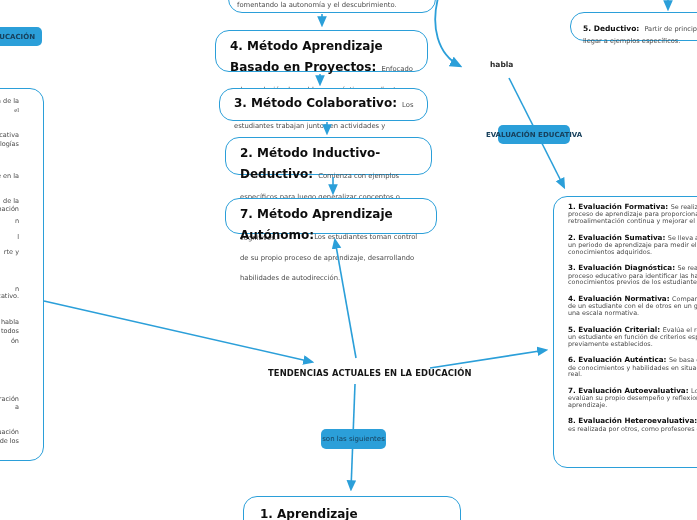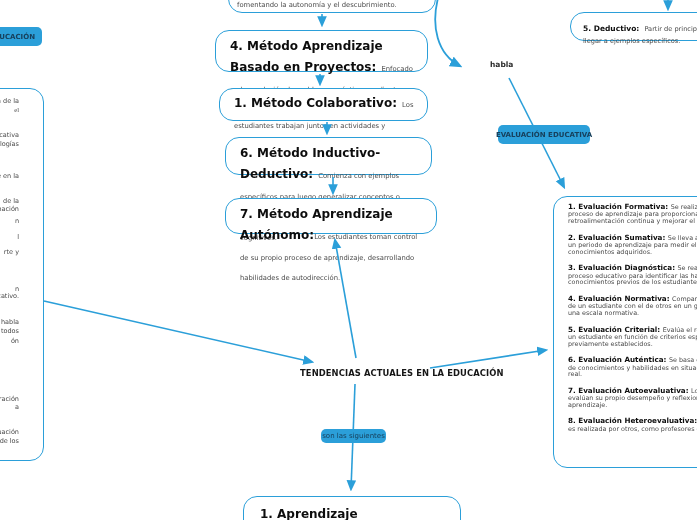--- a/index.html
+++ b/index.html
@@ -30,21 +30,21 @@
   
   .frag{position:absolute;right:24px;font-size:6.5px;white-space:nowrap;color:#4a4a4a;}
   
   #evaluacion-box{padding:6px 8px 0 14px;overflow:hidden;}
   .eval-item{margin-bottom:8.6px;}
   .eval-head{font-size:7.2px;font-weight:700;color:#0d0d0d;line-height:1.15;white-space:nowrap;}
   .eval-lead{font-size:6.4px;font-weight:400;color:#4a4a4a;}
   .eval-line{font-size:6.4px;line-height:1.07;white-space:nowrap;color:#4a4a4a;}
   #central-title{
     position:absolute;left:268px;top:368px;white-space:nowrap;
-    font-size:8.4px;font-weight:700;color:#161616;letter-spacing:.1px;margin-left:32px;
+    font-size:8.4px;font-weight:700;color:#161616;letter-spacing:.1px;
   }
   #habla-label{position:absolute;left:490px;top:60px;font-size:7.5px;font-weight:700;color:#2b2b2b;}
 </style>
 </head>
 <body>
 
 <div class="node" id="left-box" style="left:-220px;top:88px;width:264px;height:373px;">
     <div class="frag" style="top: 8px;">n de la</div>
     <div class="frag" style="top: 17px; font-family: Liberation Serif, serif;">el</div>
     <div class="frag" style="top: 42px;">ducativa</div>
@@ -69,26 +69,26 @@
 <div class="node" style="left:228px;top:-30px;width:208px;height:43px;">
   <div class="method-body" style="position:absolute;left:8px;top:30px;white-space:nowrap;">fomentando la autonomía y el descubrimiento.</div>
 </div>
 
 <div class="node" style="left:215px;top:30px;width:213px;height:42px;padding:4px 9px 0 14px;">
   <p class="method-par"><span class="method-title">4. Método Aprendizaje Basado en Proyectos:</span>
   <span class="method-body">Enfocado en la resolución de problemas prácticos mediante proyectos que integran diversas habilidades.</span></p>
 </div>
 
 <div class="node" style="left:219px;top:88px;width:209px;height:33px;padding:3px 9px 0 14px;">
-  <p class="method-par"><span class="method-title">1. Método Colaborativo:</span>
+  <p class="method-par"><span class="method-title">3. Método Colaborativo:</span>
   <span class="method-body">Los estudiantes trabajan juntos en actividades y proyectos, promoviendo el trabajo en equipo y el intercambio de ideas.</span></p>
 </div>
 
 <div class="node" style="left:225px;top:137px;width:207px;height:38px;padding:4px 9px 0 14px;">
-  <p class="method-par"><span class="method-title">6. Método Inductivo-Deductivo:</span>
+  <p class="method-par"><span class="method-title">2. Método Inductivo-Deductivo:</span>
   <span class="method-body">Comienza con ejemplos específicos para luego generalizar conceptos o viceversa, adaptándose a diferentes estilos cognitivos.</span></p>
 </div>
 
 <div class="node" style="left:225px;top:198px;width:212px;height:36px;padding:4px 9px 0 14px;">
   <p class="method-par"><span class="method-title">7. Método Aprendizaje Autónomo:</span><span class="method-body">Los estudiantes toman control de su propio proceso de aprendizaje, desarrollando habilidades de autodirección.</span></p>
 </div>
 
 <div class="node" style="left:570px;top:12px;width:200px;height:29px;padding:3px 6px 0 12px;">
   <div style="white-space:nowrap;line-height:1.3;"><span class="method-title" style="font-size:7.5px;">5. Deductivo:</span>
   <span class="method-body" style="font-size:6.6px;">Partir de principios</span></div>
@@ -162,21 +162,21 @@
     <path d="M438,-2 C431,26 437,54 460,66" stroke-width="1.8" marker-end="url(#ah)"></path>
   </g>
 </svg>
 
 <div class="pill overlay" style="left:-20px;top:27px;width:62px;height:19px;justify-content:flex-end;">
     <span>EDUCACIÓN</span>
   </div>
 
 <div id="habla-label" class="overlay">habla</div>
 
-<div class="pill overlay" style="left:498px;top:125px;width:92px;height:19px;">
+<div class="pill overlay" style="left:498px;top:125px;width:72px;height:19px;">
     <span>EVALUACIÓN EDUCATIVA</span>
   </div>
 
 <div id="central-title" class="overlay">TENDENCIAS ACTUALES EN LA EDUCACIÓN</div>
 
-<div class="pill overlay" style="left:321px;top:429px;width:65px;height:14px;font-weight:400;">
+<div class="pill overlay" style="left:321px;top:429px;width:65px;height:20px;font-weight:400;">
     <span>son las siguientes</span>
   </div>
 
 </body></html>

